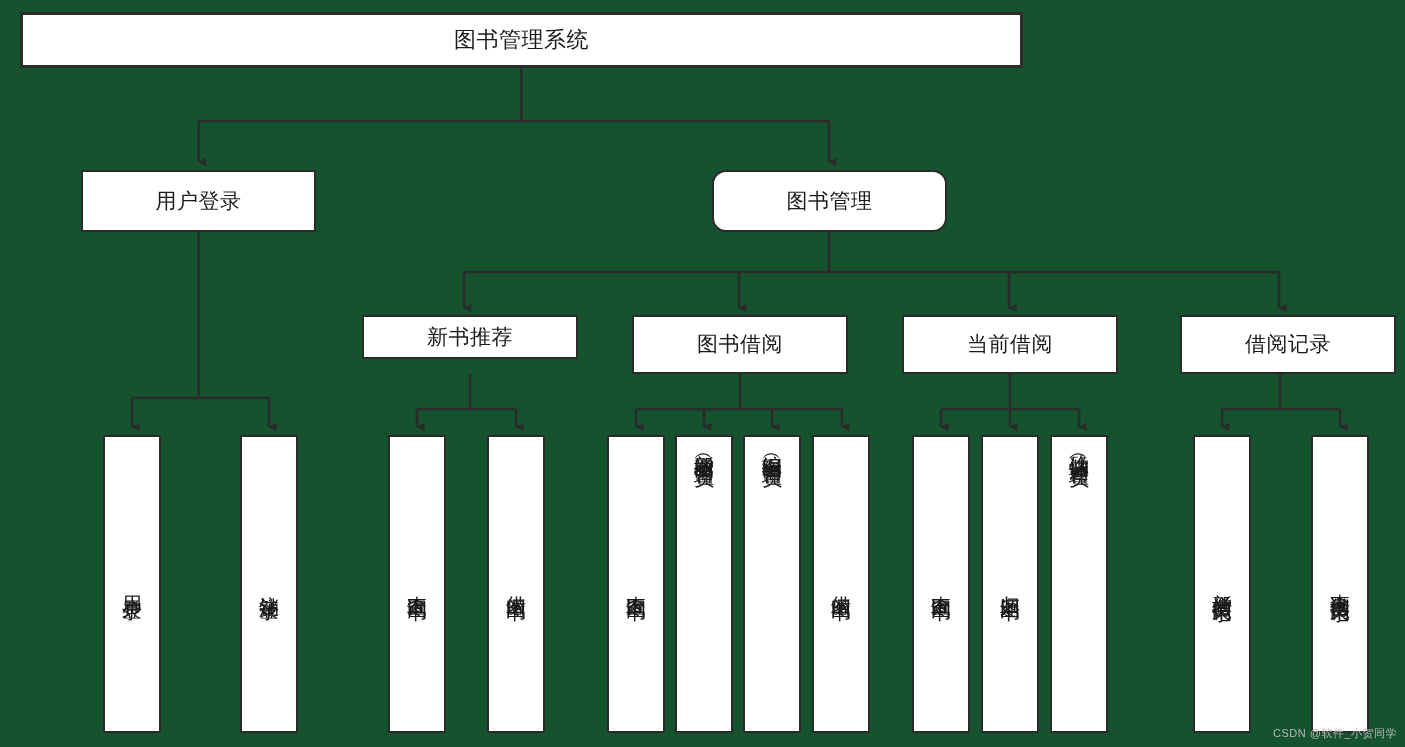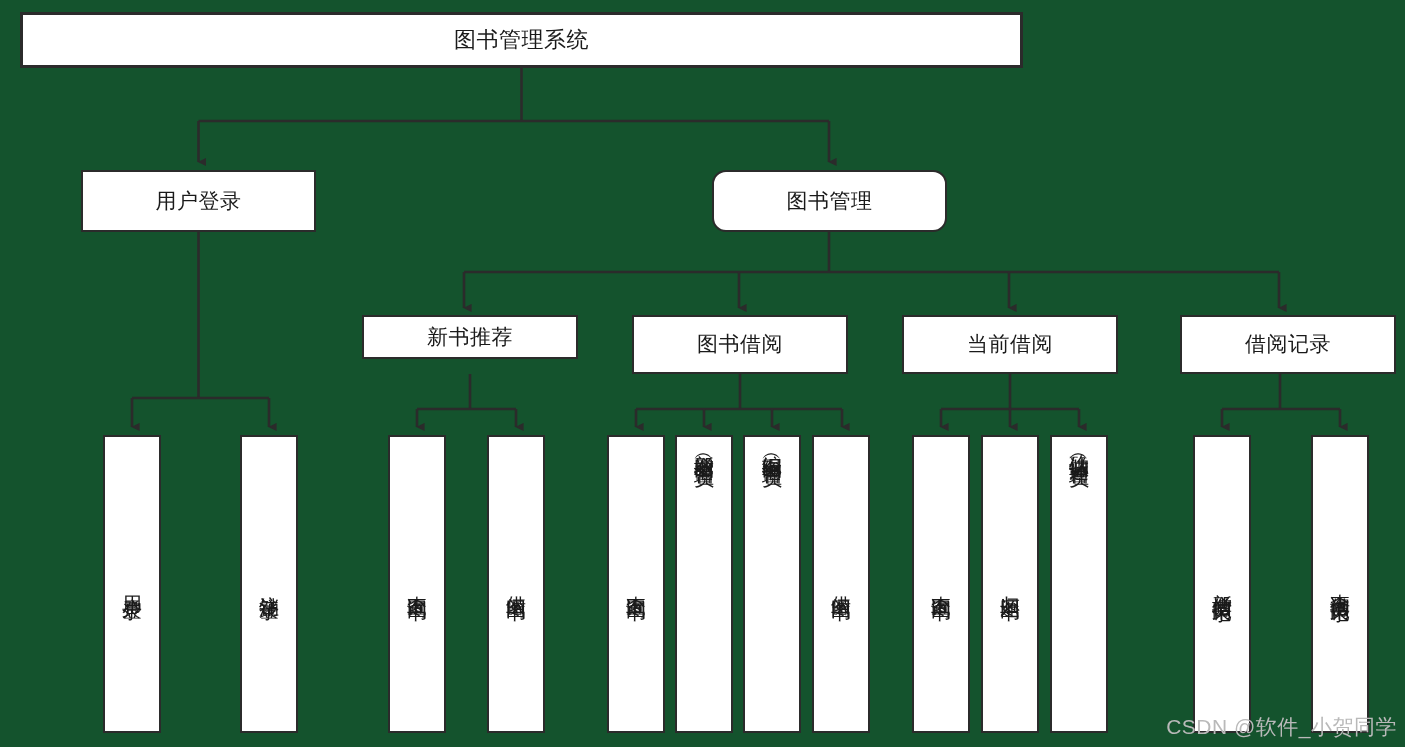--- a/index.html
+++ b/index.html
@@ -62,21 +62,21 @@
     display: block;
   }
   .leaf.centered {
     align-items: center;
     padding-top: 0;
   }
   .watermark {
     position: absolute;
     right: 8px;
     bottom: 6px;
-    font-size: 21px;
+    font-size: 11px;
     color: #b9b9b9;
     white-space: nowrap;
     letter-spacing: 0.5px;
   }
 </style>
 </head>
 <body>
 
 <div id="canvas">
 

